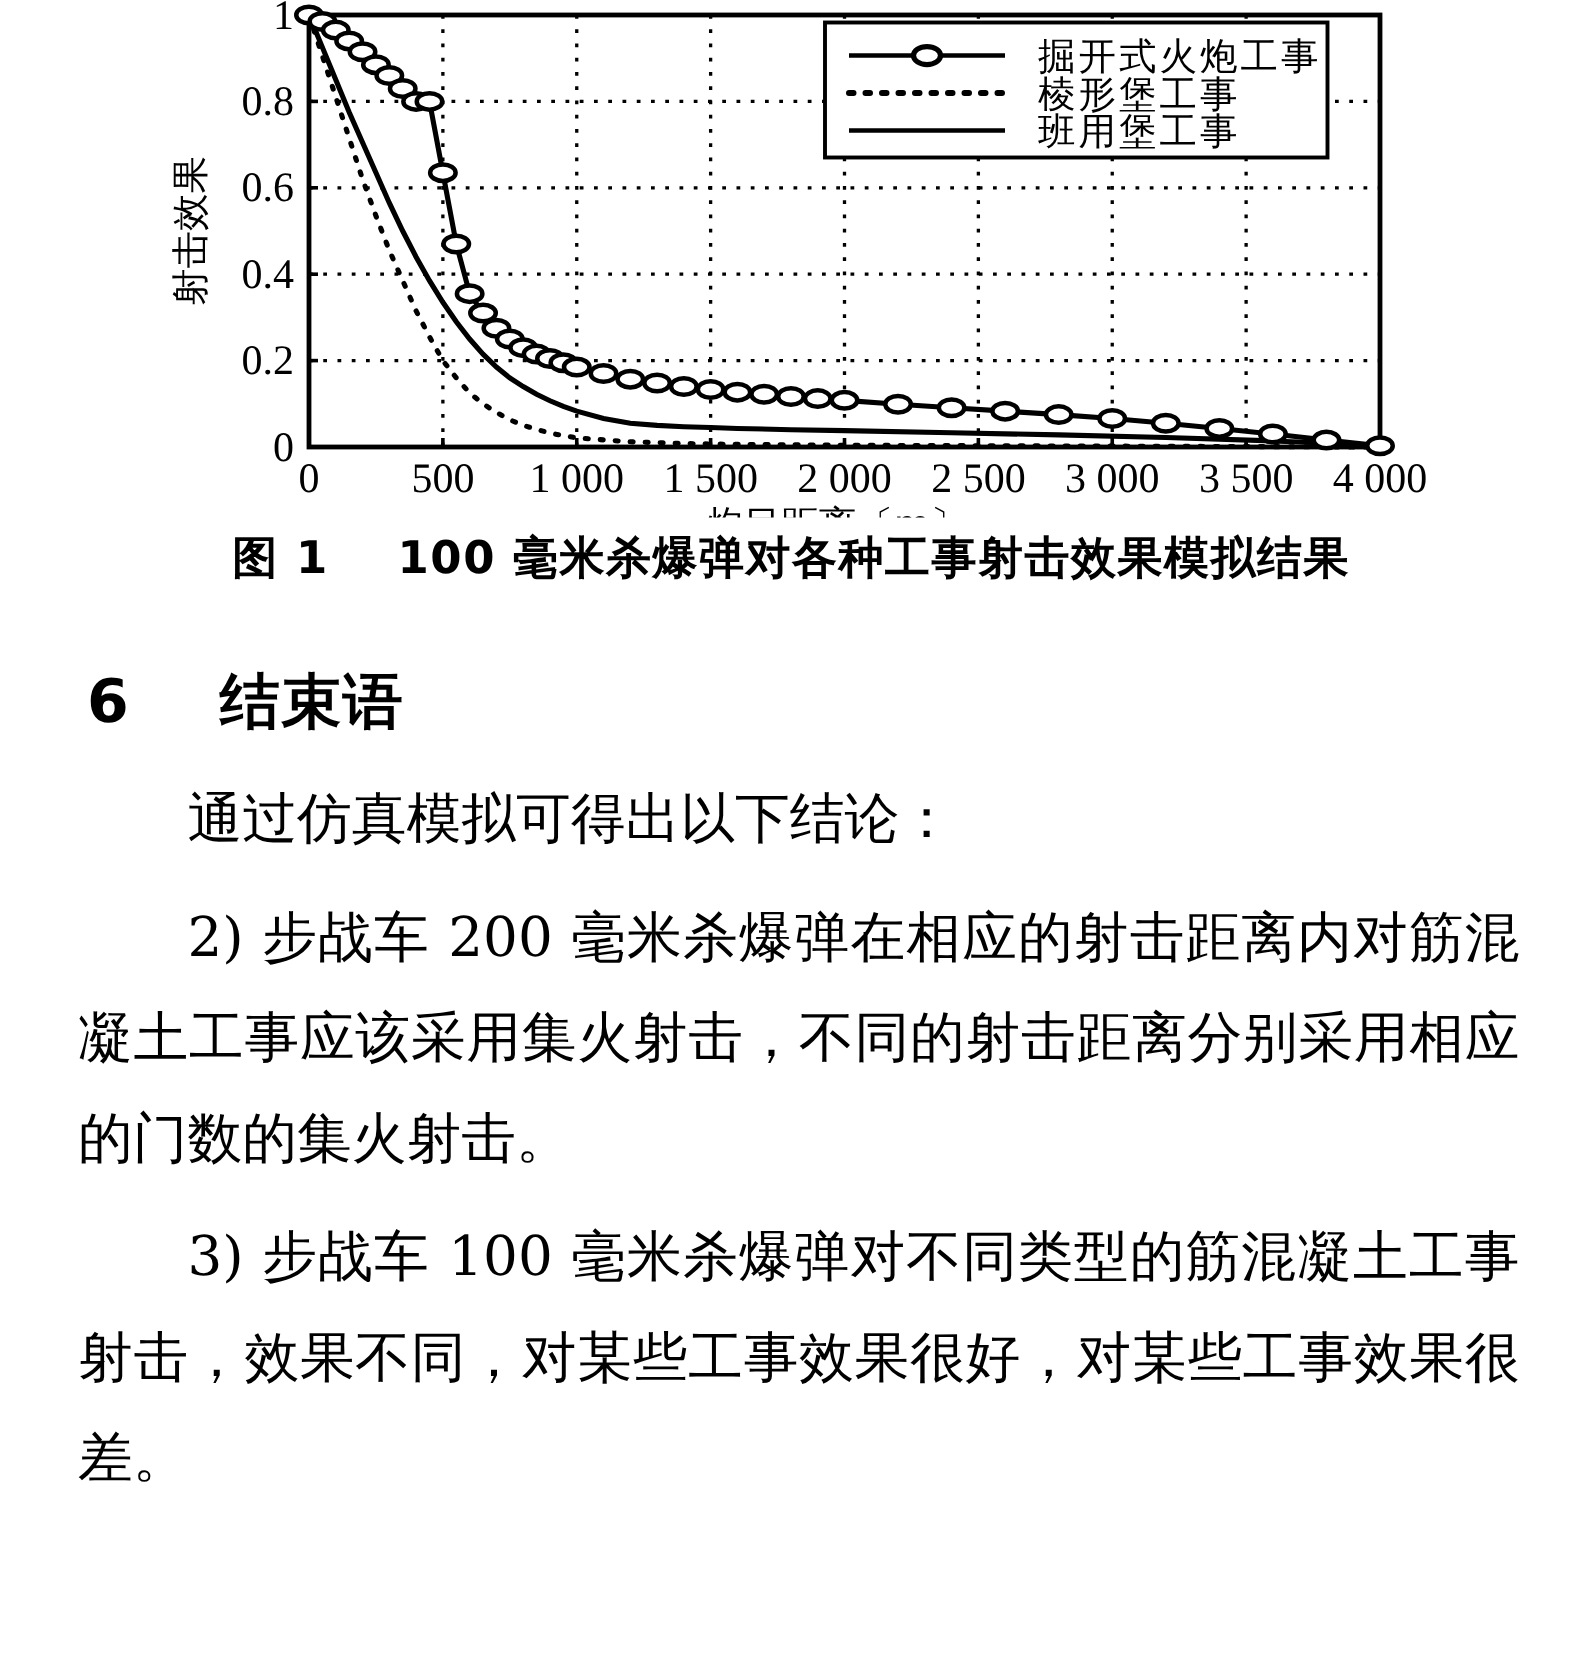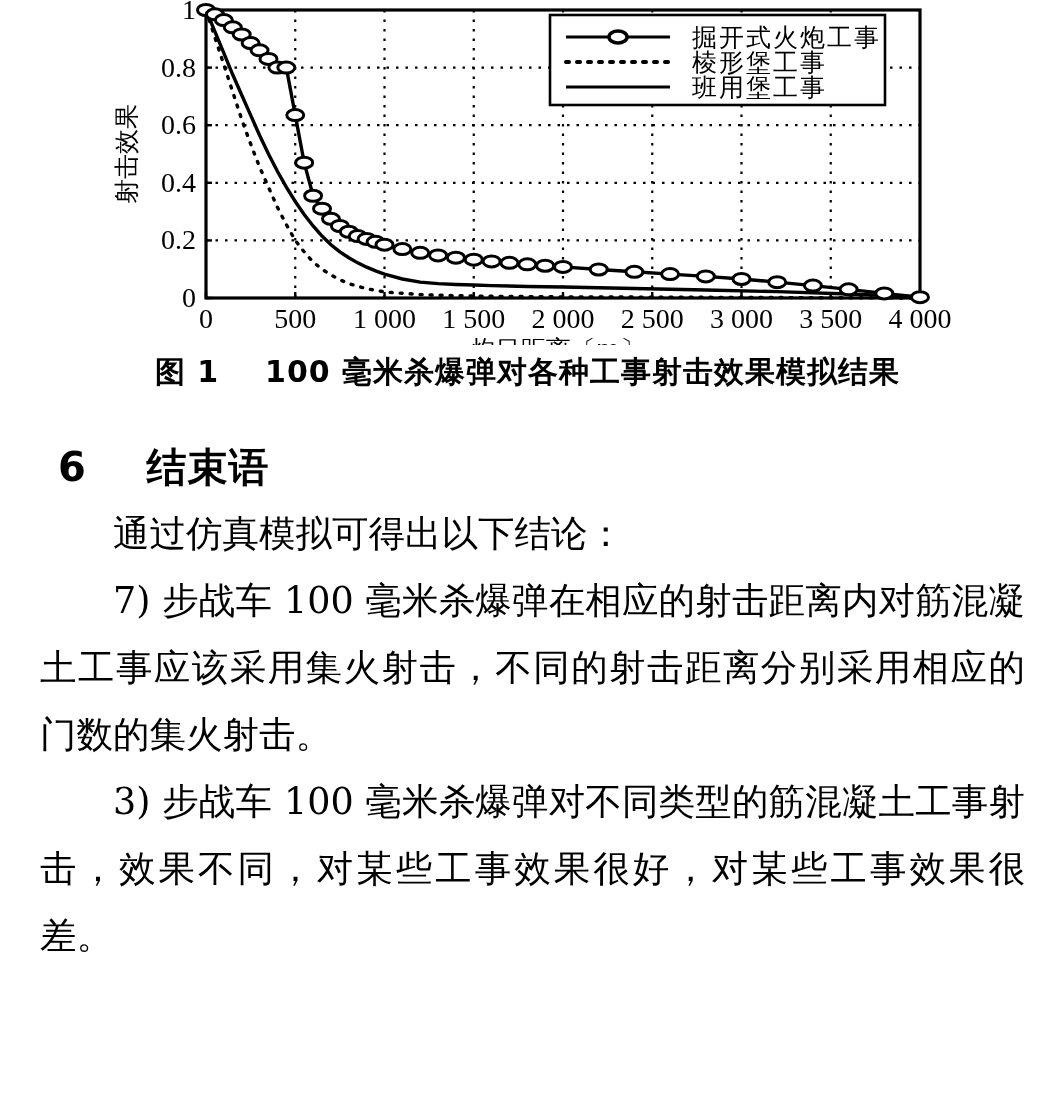--- a/index.html
+++ b/index.html
@@ -34,21 +34,21 @@
   
   #body-text{
     position:absolute;left:40px;top:500px;width:985px;
     font-family:"DejaVu Serif", serif;
     font-size:36.5px;
     line-height:67px;
     text-align:justify;
     text-align-last:left;
     letter-spacing:0px;
   }
-  #body-text p{margin:0;text-indent:2em;white-space:normal;}
+  #body-text p{margin:12px;text-indent:2em;white-space:normal;}
 </style>
 </head>
 <body>
 
 <div id="figure-block">
   <svg id="chart-svg" width="1055" height="345">
       <line x1="295.25" y1="10" x2="295.25" y2="298" stroke="#000" stroke-width="2.2" stroke-dasharray="2.5,7"></line>
       <line x1="384.5" y1="10" x2="384.5" y2="298" stroke="#000" stroke-width="2.2" stroke-dasharray="2.5,7"></line>
       <line x1="473.75" y1="10" x2="473.75" y2="298" stroke="#000" stroke-width="2.2" stroke-dasharray="2.5,7"></line>
       <line x1="563" y1="10" x2="563" y2="298" stroke="#000" stroke-width="2.2" stroke-dasharray="2.5,7"></line>
@@ -146,15 +146,15 @@
       <text x="692" y="96" font-family="&quot;DejaVu Sans&quot;, sans-serif" font-size="25" letter-spacing="2" fill="#000">班用堡工事</text>
     </svg>
 </div>
 
 <div id="figure-caption">图 1    100 毫米杀爆弹对各种工事射击效果模拟结果</div>
 
 <div id="section-heading"><span>6</span><span>    </span><span>结束语</span></div>
 
 <div id="body-text">
   <p>通过仿真模拟可得出以下结论：</p>
-  <p>7) 步战车 100 毫米杀爆弹在相应的射击距离内对筋混凝土工事应该采用集火射击，不同的射击距离分别采用相应的门数的集火射击。</p>
+  <p>2) 步战车 200 毫米杀爆弹在相应的射击距离内对筋混凝土工事应该采用集火射击，不同的射击距离分别采用相应的门数的集火射击。</p>
   <p>3) 步战车 100 毫米杀爆弹对不同类型的筋混凝土工事射击，效果不同，对某些工事效果很好，对某些工事效果很差。</p>
 </div>
 
 </body></html>

